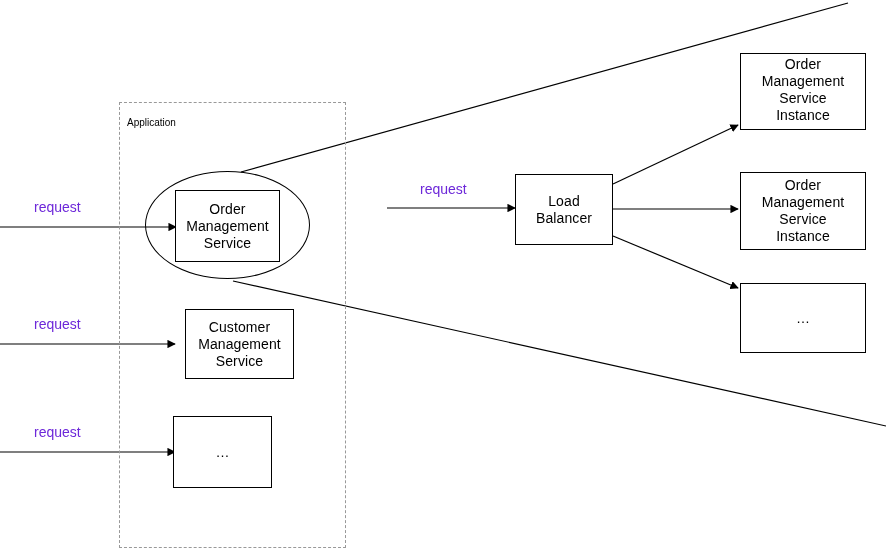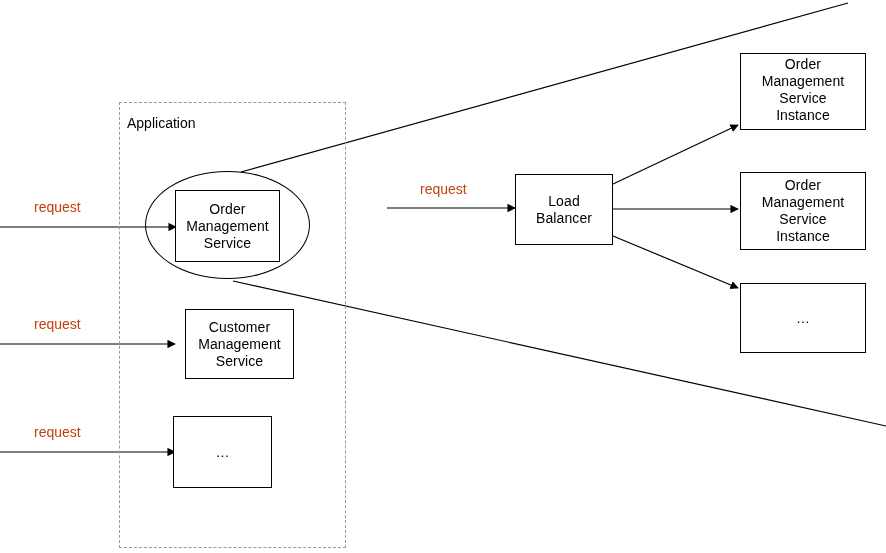--- a/index.html
+++ b/index.html
@@ -44,30 +44,30 @@
     white-space: pre-line;
   }
   .group-box {
     position: absolute;
     box-sizing: border-box;
     border: 1px dashed #999999;
     background: transparent;
   }
   .group-label {
     position: absolute;
-    font-size: 14px;
+    font-size: 10px;
     line-height: 16px;
     color: #000000;
     white-space: nowrap;
   }
   .edge-label {
     position: absolute;
     font-size: 14px;
     line-height: 16px;
-    color: #c2410c;
+    color: #6d28d9;
     white-space: nowrap;
     text-align: center;
   }
   .magnifier {
     position: absolute;
     box-sizing: border-box;
     border: 1px solid #000000;
     border-radius: 50%;
     background: transparent;
   }

